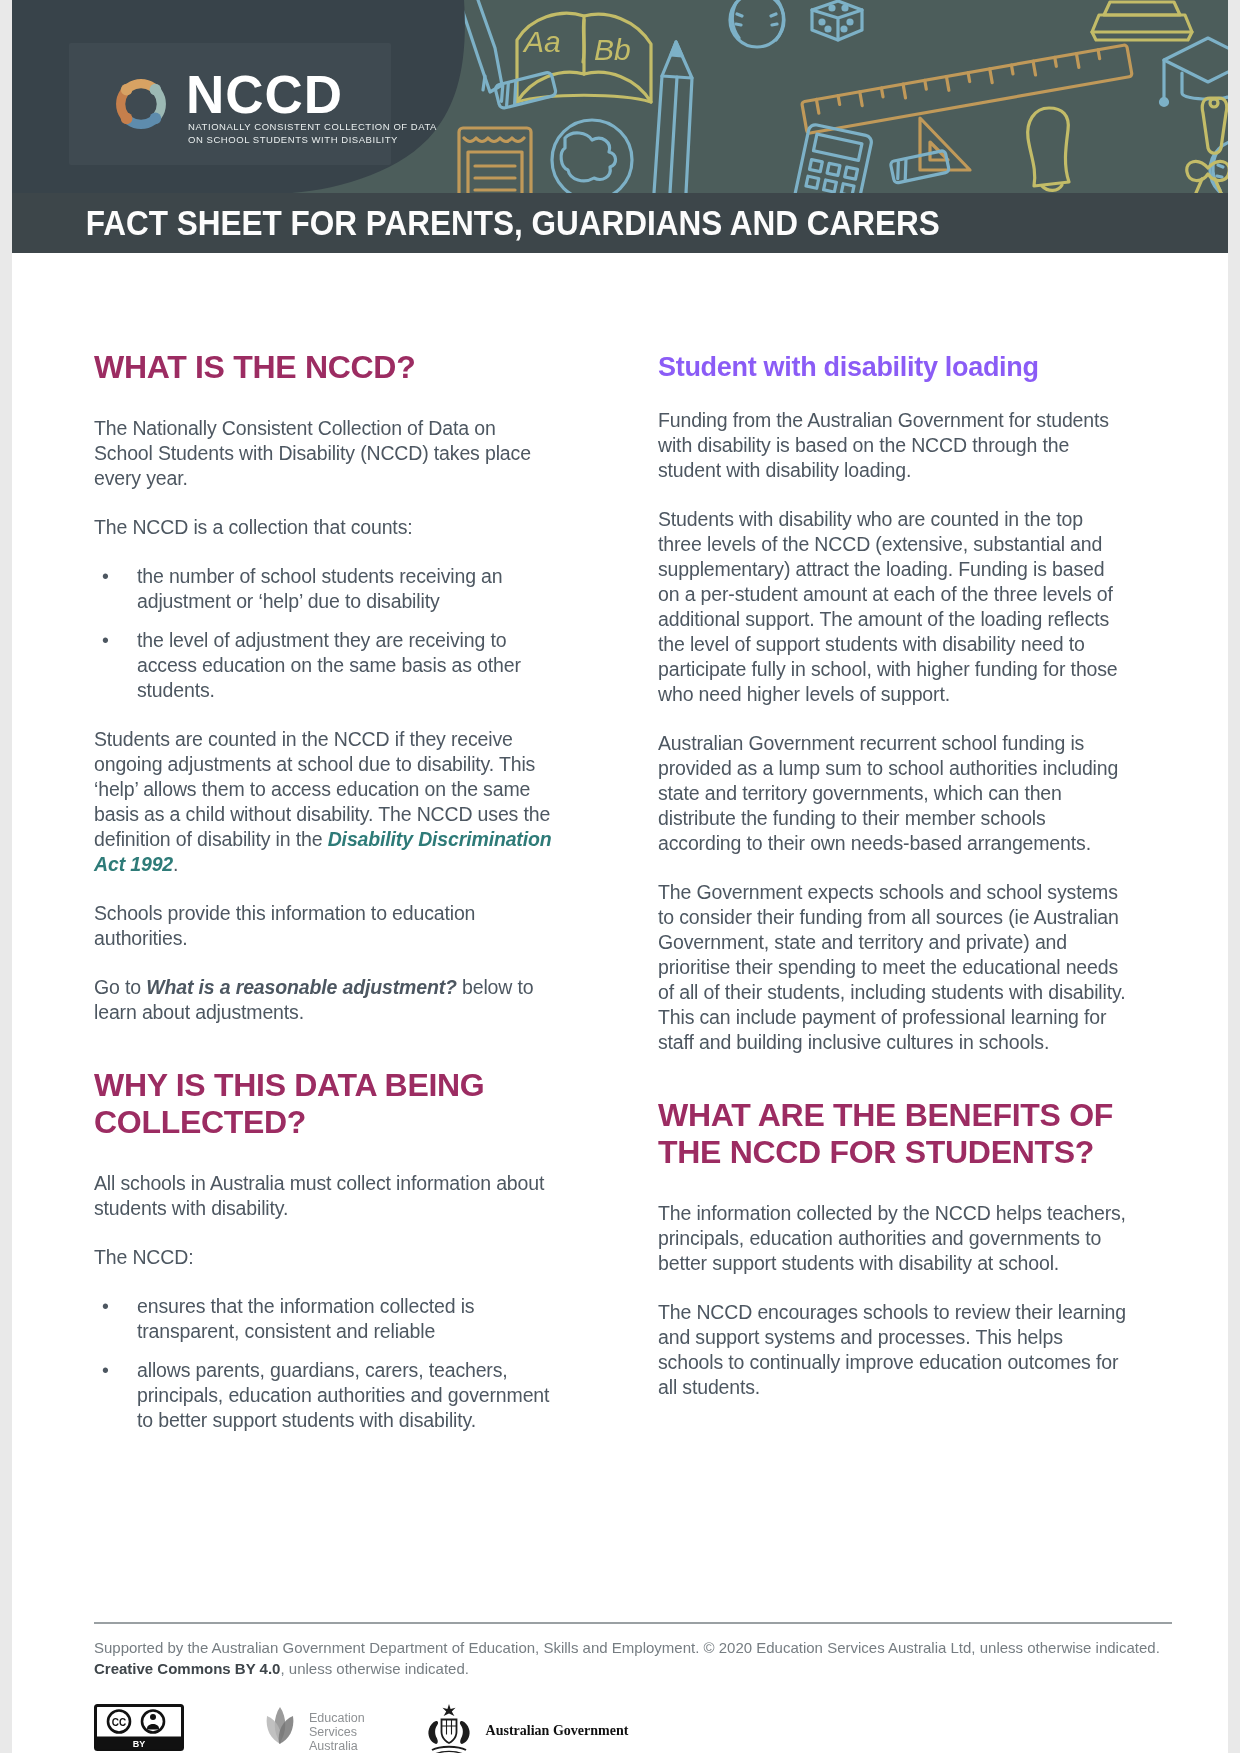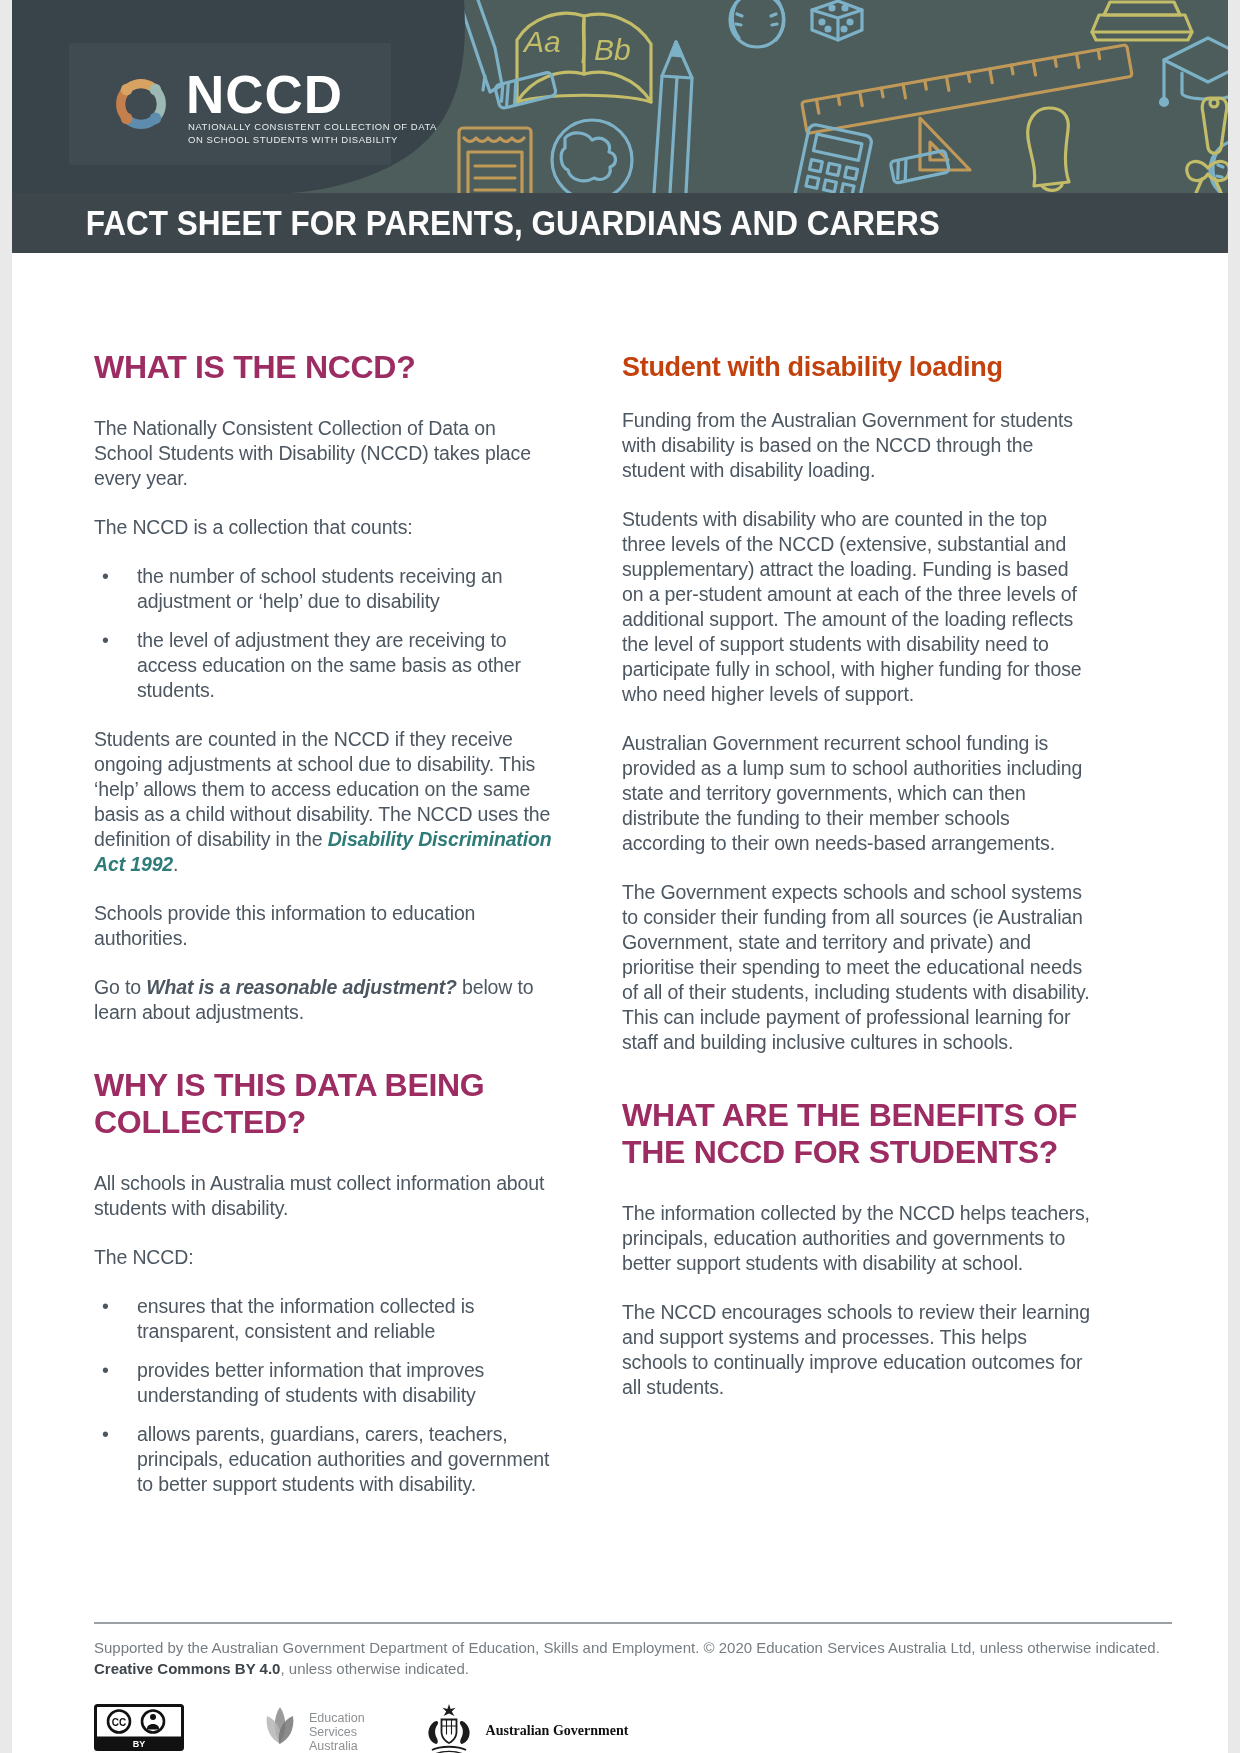--- a/index.html
+++ b/index.html
@@ -17,27 +17,27 @@
   .logo-text{margin-left:14px;color:#fff;}
   .brand{font-size:53px;line-height:50px;font-weight:800;letter-spacing:1px;color:#ffffff;}
   .tagline{font-size:9.5px;line-height:13px;letter-spacing:.55px;color:#e9eeee;font-weight:500;margin-left:2px;}
   .banner{height:60px;background:#3d464a;display:flex;align-items:center;}
   .banner span{
     display:inline-block;padding-left:82px;color:#fcfcfc;
     font-size:35px;font-weight:800;letter-spacing:0;white-space:nowrap;
     transform:scaleX(.9);transform-origin:left center;
   }
   
-  .columns{display:flex;padding:96px 0 0 82px;gap:68px;}
+  .columns{display:flex;padding:96px 0 0 82px;gap:104px;}
   .col-left{width:460px;flex:none;}
   .col-right{width:470px;flex:none;}
   .col p{margin:0 0 24px;font-size:19.5px;line-height:25px;letter-spacing:-.15px;color:#4d5761;}
   h2.maroon{margin:42px 0 30px;font-size:32px;line-height:37px;font-weight:800;letter-spacing:-.3px;color:#9c2c62;}
   h2.maroon.first{margin-top:0;}
-  h3.black{margin:2px 0 24px;font-size:27px;line-height:33px;font-weight:800;letter-spacing:-.3px;color:#c2410c;}
+  h3.black{margin:2px 0 24px;font-size:27px;line-height:33px;font-weight:800;letter-spacing:-.3px;color:#8b5cf6;}
   ul.bullets{list-style:none;margin:0 0 24px;padding:0;}
   ul.bullets li{
     position:relative;margin:0 0 14px;padding-left:43px;
     font-size:19.5px;line-height:25px;letter-spacing:-.15px;color:#4d5761;
   }
   ul.bullets li::before{content:"•";position:absolute;left:8px;top:0;color:#4d5761;}
   .act-link{color:#2e7b78;font-weight:bold;font-style:italic;}
   .em-bi{font-weight:bold;font-style:italic;}
   
   .footer{position:absolute;left:82px;top:1622px;width:1078px;}
@@ -196,21 +196,20 @@
       </ul>
       <p><span>Students are counted in the NCCD if they receive ongoing adjustments at school due to disability. This ‘help’ allows them to access education on the same basis as a child without disability. The NCCD uses the definition of disability in the </span><span class="act-link">Disability Discrimination Act 1992</span><span>.</span></p>
       <p>Schools provide this information to education authorities.</p>
       <p><span>Go to </span><span class="em-bi">What is a reasonable adjustment?</span><span> below to learn about adjustments.</span></p>
 
       <h2 class="maroon">WHY IS THIS DATA BEING COLLECTED?</h2>
       <p>All schools in Australia must collect information about students with disability.</p>
       <p>The NCCD:</p>
       <ul class="bullets">
         <li>ensures that the information collected is transparent, consistent and reliable</li>
-        <li>provides better information that improves understanding of students with disability</li>
         <li>allows parents, guardians, carers, teachers, principals, education authorities and government to better support students with disability.</li>
       </ul>
     </div>
 
     <div class="col col-right">
       <h3 class="black">Student with disability loading</h3>
       <p>Funding from the Australian Government for students with disability is based on the NCCD through the student with disability loading.</p>
       <p>Students with disability who are counted in the top three levels of the NCCD (extensive, substantial and supplementary) attract the loading. Funding is based on a per-student amount at each of the three levels of additional support. The amount of the loading reflects the level of support students with disability need to participate fully in school, with higher funding for those who need higher levels of support.</p>
       <p>Australian Government recurrent school funding is provided as a lump sum to school authorities including state and territory governments, which can then distribute the funding to their member schools according to their own needs-based arrangements.</p>
       <p>The Government expects schools and school systems to consider their funding from all sources (ie Australian Government, state and territory and private) and prioritise their spending to meet the educational needs of all of their students, including students with disability. This can include payment of professional learning for staff and building inclusive cultures in schools.</p>

